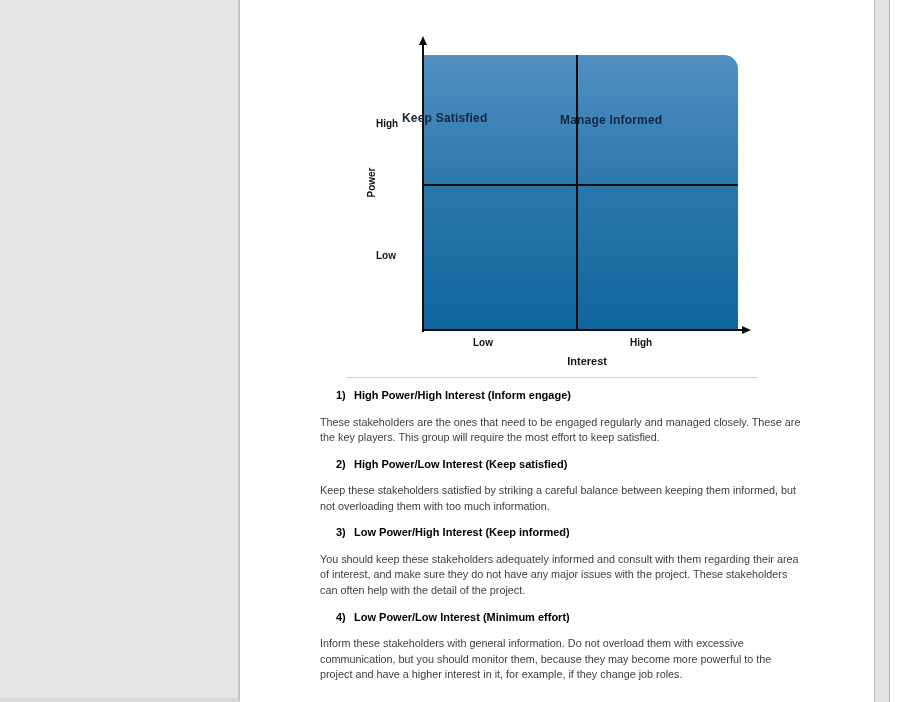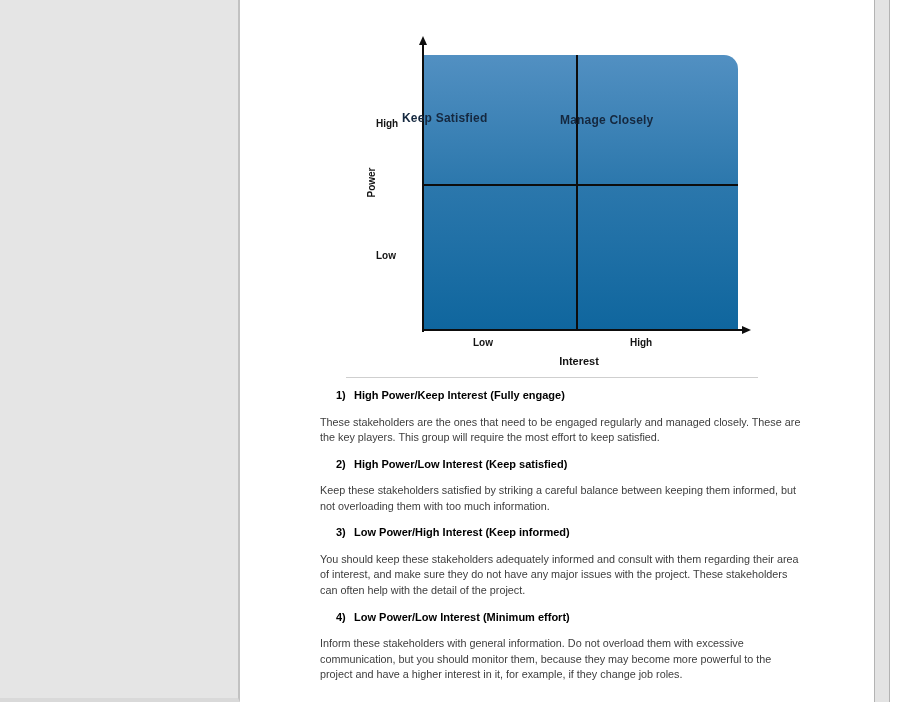--- a/index.html
+++ b/index.html
@@ -57,21 +57,21 @@
   .t-low-y  { left:134px; top:250px; }
   .t-low-x  { left:231px; top:337px; }
   .t-high-x { left:388px; top:337px; }
   .axis-name {
     position:absolute; font-weight:bold; font-size:10px; color:#141414;
   }
   .power-label {
     left:103px; top:177px; width:52px; text-align:center;
     transform:rotate(-90deg); transform-origin:center;
   }
-  .interest-label { left:309px; top:355px; width:56px; text-align:center; font-size:11px; }
+  .interest-label { left:309px; top:355px; width:56px; text-align:right; font-size:11px; }
 
   .divider { position:absolute; left:104px; top:377px; width:412px; height:1px; background:#cfcfcf; }
 
   
   .content { position:absolute; left:74px; top:378px; width:494px; }
   .sec-heading {
     display:flex; margin:10px 0 11px 20px;
     font-weight:bold; font-size:11px; color:#000000; line-height:15.5px;
   }
   .sec-heading .num { width:18px; flex:0 0 18px; }
@@ -89,38 +89,38 @@
   <div class="figure">
     <div class="qbox"></div>
     <div class="vline-mid"></div>
     <div class="hline-mid"></div>
     <div class="y-axis"></div>
     <div class="y-arrow"></div>
     <div class="x-axis"></div>
     <div class="x-arrow"></div>
 
     <div class="qlabel q-tl">Keep Satisfied</div>
-    <div class="qlabel q-tr">Manage Closely</div>
+    <div class="qlabel q-tr">Manage Informed</div>
 
     <div class="axis-tick t-high-y">High</div>
     <div class="axis-tick t-low-y">Low</div>
     <div class="axis-name power-label">Power</div>
 
     <div class="axis-tick t-low-x">Low</div>
     <div class="axis-tick t-high-x">High</div>
     <div class="axis-name interest-label">Interest</div>
   </div>
 
   <div class="divider"></div>
 
   <div class="content">
 
     <div class="sec-heading">
       <span class="num">1)</span>
-      <span>High Power/Keep Interest (Fully engage)</span>
+      <span>High Power/High Interest (Inform engage)</span>
     </div>
     <p class="sec-body">These stakeholders are the ones that need to be engaged regularly and managed closely. These are the key players. This group will require the most effort to keep satisfied.</p>
 
     <div class="sec-heading">
       <span class="num">2)</span>
       <span>High Power/Low Interest (Keep satisfied)</span>
     </div>
     <p class="sec-body">Keep these stakeholders satisfied by striking a careful balance between keeping them informed, but not overloading them with too much information.</p>
 
     <div class="sec-heading">

